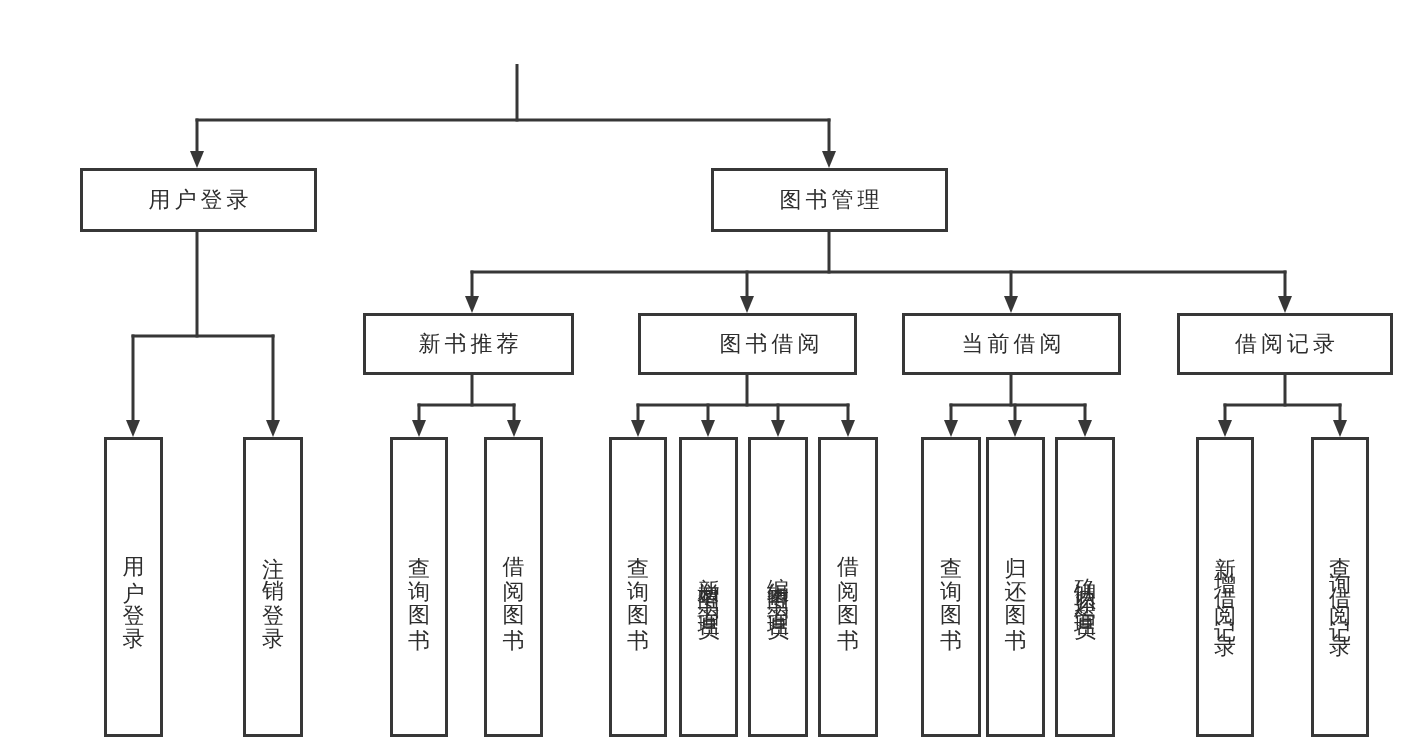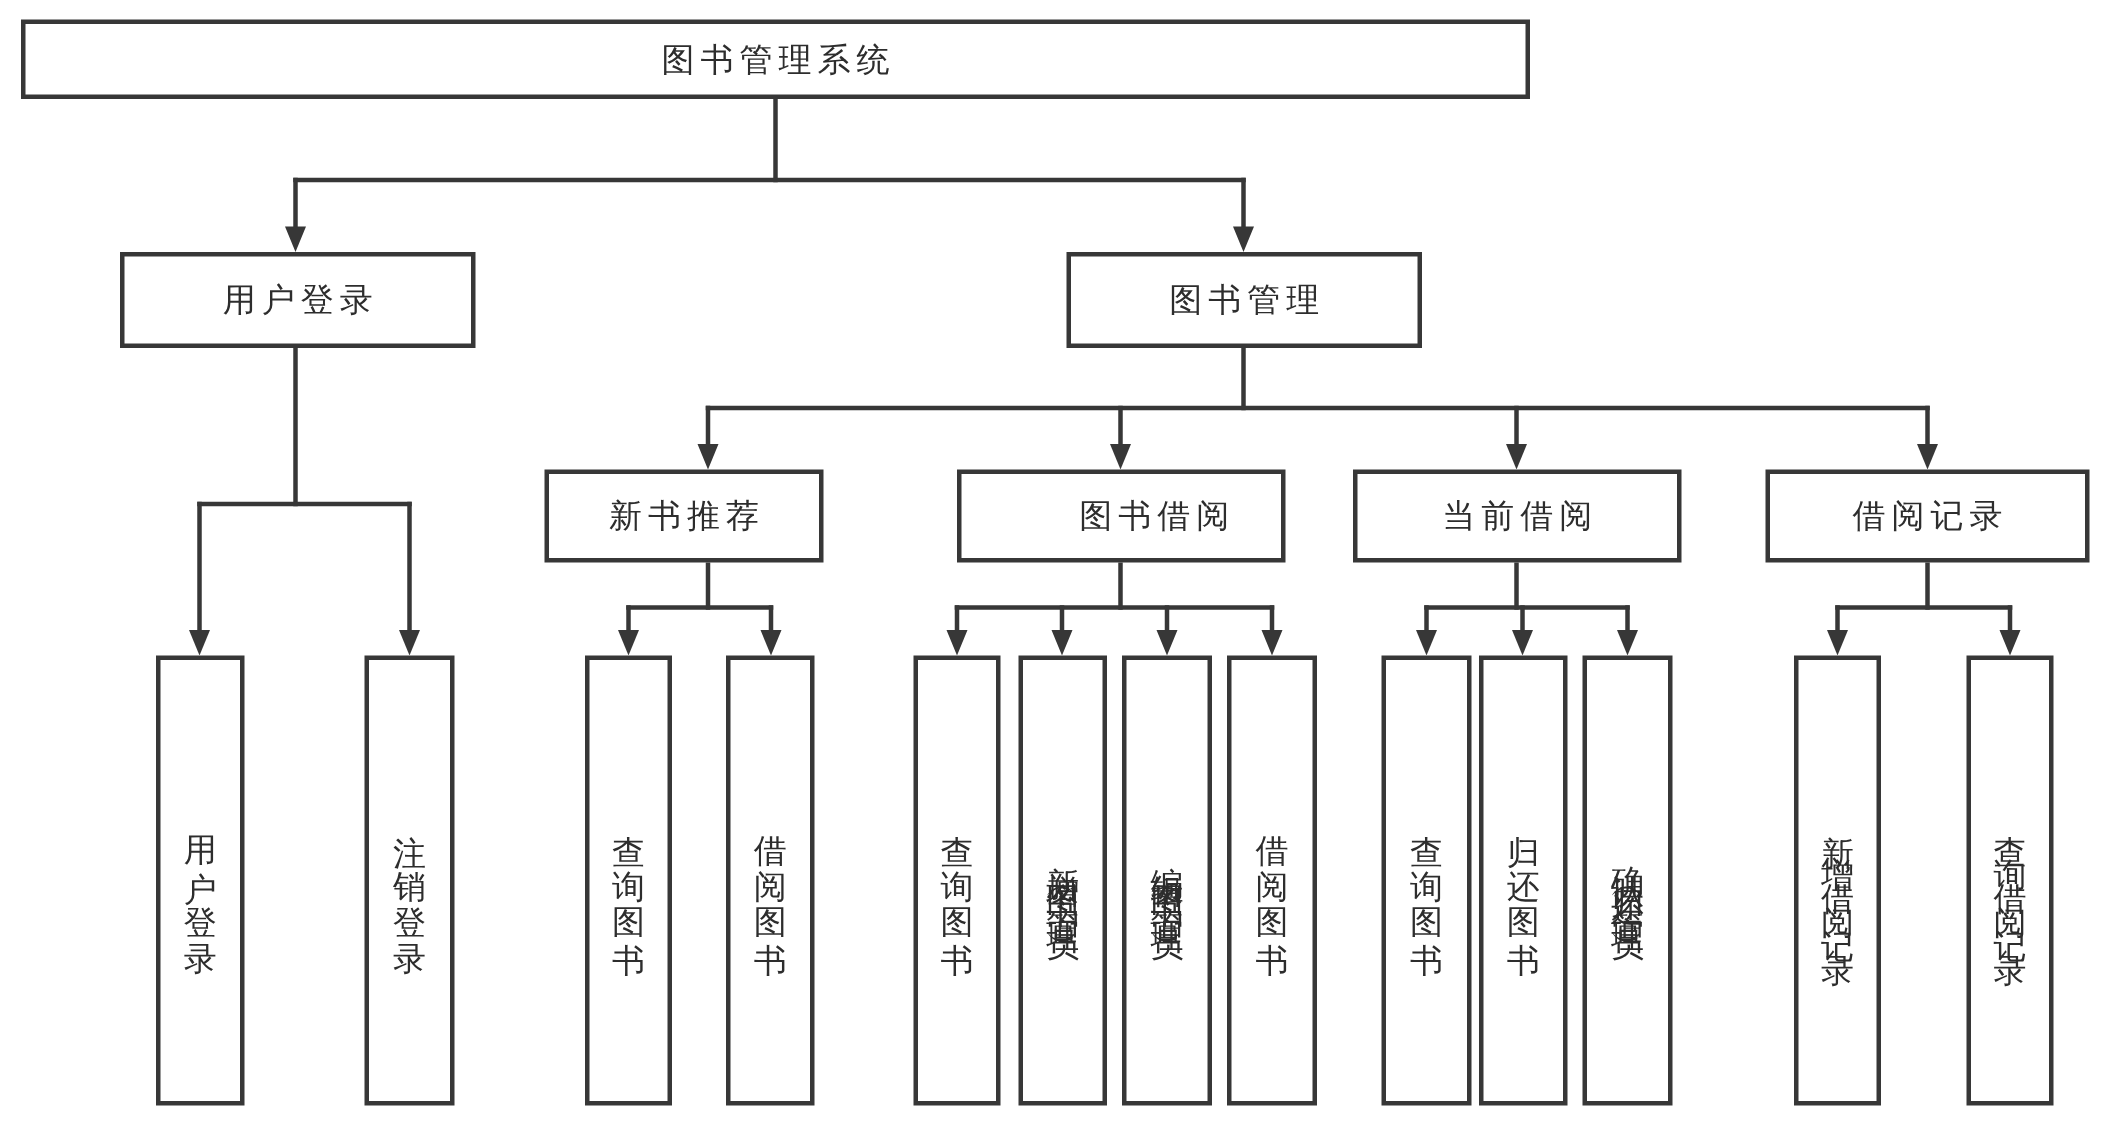--- a/index.html
+++ b/index.html
@@ -115,32 +115,29 @@
     <polygon points="1078,420 1092,420 1085,437"></polygon>
 
     <line x1="1285" y1="373" x2="1285" y2="406.5"></line>
     <line x1="1223.5" y1="405" x2="1341.5" y2="405"></line>
     <line x1="1225" y1="403.5" x2="1225" y2="421"></line>
     <polygon points="1218,420 1232,420 1225,437"></polygon>
     <line x1="1340" y1="403.5" x2="1340" y2="421"></line>
     <polygon points="1333,420 1347,420 1340,437"></polygon>
   </svg>
 
-  <div class="node hbox" style="left:14px; top:13px; width:1006px; height:53px;">
-    <span>图书管理系统</span>
-  </div>
 
   <div class="node hbox" style="left:80px; top:168px; width:237px; height:64px;">
     <span>用户登录</span>
   </div>
   <div class="node hbox" style="left:711px; top:168px; width:237px; height:64px;">
     <span>图书管理</span>
   </div>
 
-  <div class="node hbox" style="left:363px; top:313px; width:186px; height:62px;">
+  <div class="node hbox" style="left:363px; top:313px; width:211px; height:62px;">
     <span>新书推荐</span>
   </div>
   <div class="node hbox" style="left:638px; top:313px; width:219px; height:62px;padding-left:44px;">
     <span>图书借阅</span>
   </div>
   <div class="node hbox" style="left:902px; top:313px; width:219px; height:62px;">
     <span>当前借阅</span>
   </div>
   <div class="node hbox" style="left:1177px; top:313px; width:216px; height:62px;">
     <span>借阅记录</span>

